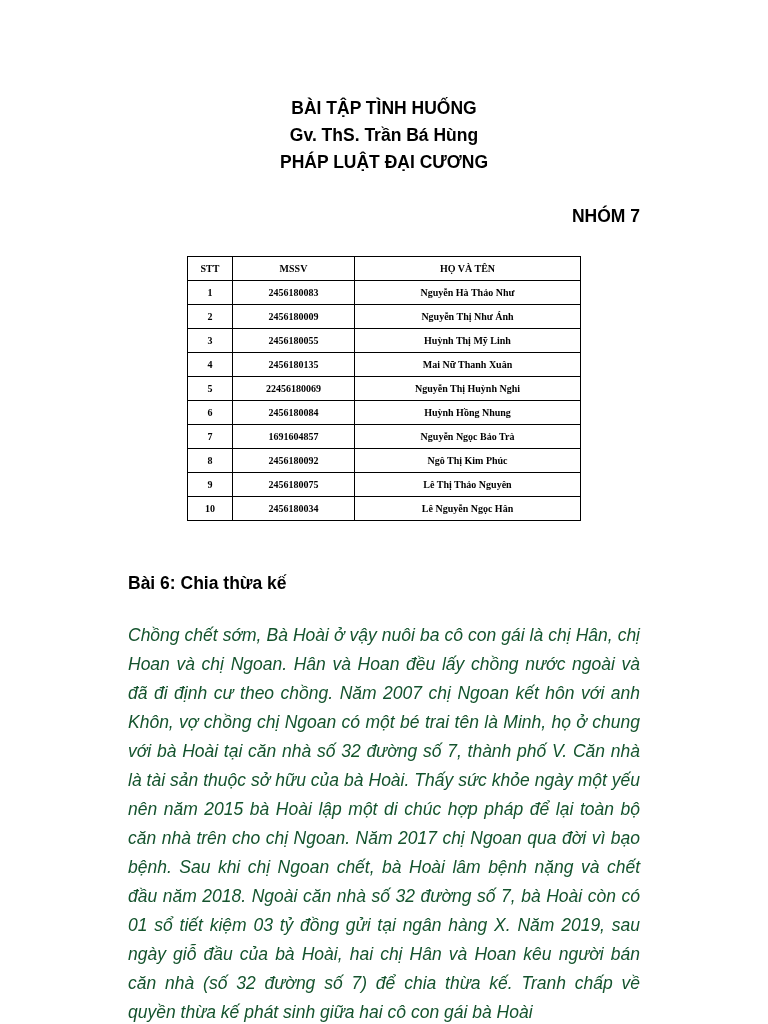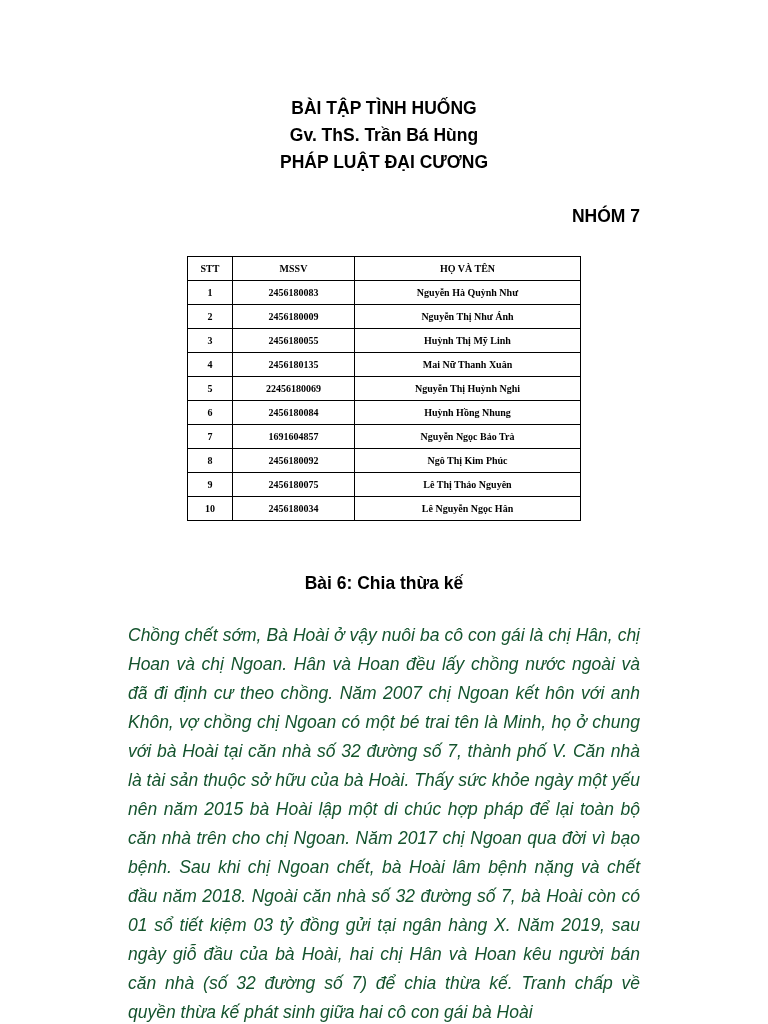--- a/index.html
+++ b/index.html
@@ -45,21 +45,20 @@
     padding: 1px 6px;
   }
   .col-stt  { width: 45px; }
   .col-mssv { width: 122px; }
   .col-name { width: 226px; }
   .section-heading {
     margin-top: 50px;
     font-size: 17.5px;
     font-weight: bold;
     line-height: 24px;
-    text-align: center;
   }
   .section-body {
     margin-top: 26px;
     font-size: 17.5px;
     font-style: italic;
     text-align: justify;
     line-height: 29px;
     color: #14532d;
   }
 </style>
@@ -86,21 +85,21 @@
       <tr>
         <th>STT</th>
         <th>MSSV</th>
         <th>HỌ VÀ TÊN</th>
       </tr>
     </thead>
     <tbody>
       <tr>
         <td>1</td>
         <td>2456180083</td>
-        <td>Nguyễn Hà Quỳnh Như</td>
+        <td>Nguyễn Hà Thảo Như</td>
       </tr>
       <tr>
         <td>2</td>
         <td>2456180009</td>
         <td>Nguyễn Thị Như Ánh</td>
       </tr>
       <tr>
         <td>3</td>
         <td>2456180055</td>
         <td>Huỳnh Thị Mỹ Linh</td>

